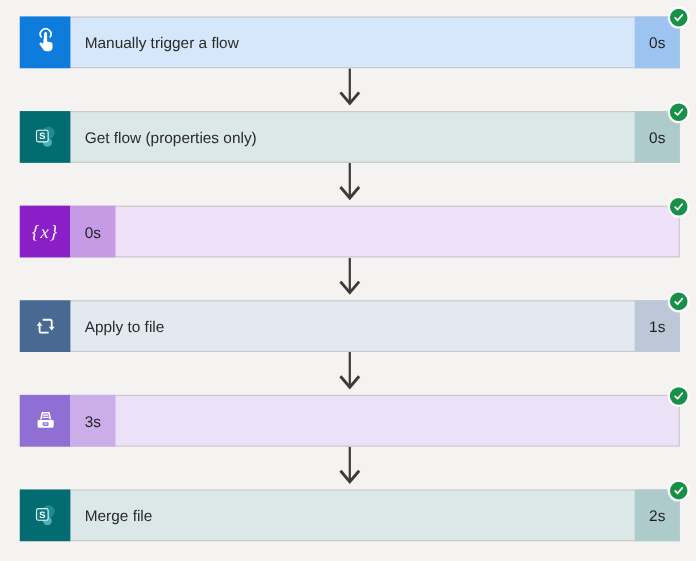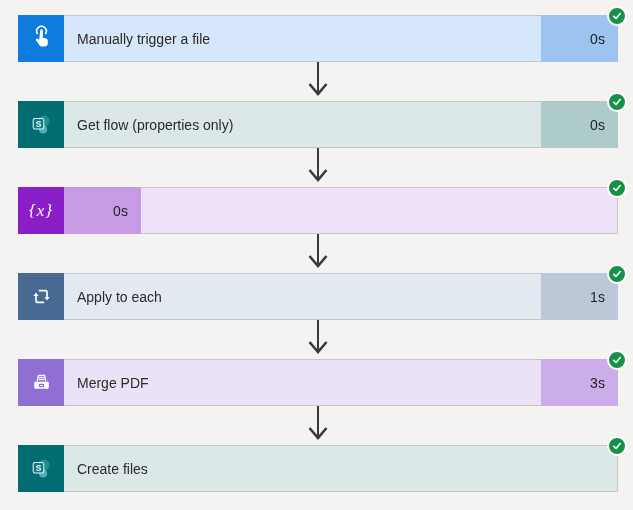--- a/index.html
+++ b/index.html
@@ -20,21 +20,21 @@
     margin:-1px 0 -1px -1px;
   }
   .icon-box svg{display:block;}
   .label{
     flex:1;display:flex;align-items:center;padding-left:13px;
     font-size:14px;color:#2b2a28;white-space:nowrap;overflow:hidden;
   }
   .badge{
     flex:0 0 41px;background:var(--badge-bg);
     display:flex;align-items:center;justify-content:center;
-    font-size:14px;color:#201f1e;margin:-1px -1px -1px 0;padding-left:36px;
+    font-size:14px;color:#201f1e;margin:-1px -1px -1px 0;
   }
   .check{
     position:absolute;top:-10px;right:-10px;width:20px;height:20px;
     border-radius:50%;background:var(--status-green,#189148);
     border:2px solid #ffffff;box-sizing:border-box;
     display:flex;align-items:center;justify-content:center;z-index:3;
   }
   .arrow{height:39px;display:flex;justify-content:center;align-items:flex-start;}
   .arrow svg{display:block;}
   .vx{
@@ -48,21 +48,21 @@
 <div class="flow">
 
   <div class="step" style="--icon-bg: #0d7cdd; --body-bg: #d6e7fb; --badge-bg: #9dc4f1;">
     <div class="card">
       <div class="icon-box">
         <svg width="27" height="27" viewBox="0 0 24 24">
           <path d="M8.3 7.6 a4.3 4.3 0 1 1 7.4 0" stroke="#fff" stroke-width="1.4" fill="none" stroke-linecap="round"></path>
           <path fill="#fff" d="M10.8 5.1c0-.8.55-1.4 1.2-1.4s1.2.6 1.2 1.4v6.2l2.95.68c.82.19 1.4.92 1.4 1.76v2.66c0 1.5-1.2 2.7-2.7 2.7h-2.5c-.86 0-1.66-.42-2.16-1.12l-3.02-4.3c-.6-.86.37-1.98 1.32-1.52l1.51.95z"></path>
         </svg>
       </div>
-      <div class="label">Manually trigger a file</div>
+      <div class="label">Manually trigger a flow</div>
       <div class="badge">0s</div>
       <div class="check">
         <svg width="10" height="10" viewBox="0 0 14 14">
             <polyline points="2.5,7.5 5.6,10.5 11.5,3.5" stroke="#fff" stroke-width="2.2" fill="none" stroke-linecap="round" stroke-linejoin="round"></polyline>
           </svg>
       </div>
     </div>
     <div class="arrow">
       <svg width="24" height="39" viewBox="0 0 24 39">
         <line x1="12" y1="0" x2="12" y2="31" stroke="#3b3a39" stroke-width="2"></line>
@@ -120,21 +120,21 @@
   <div class="step" style="--icon-bg: #486991; --body-bg: #e3e9f0; --badge-bg: #bcc8d7;">
     <div class="card">
       <div class="icon-box">
         <svg width="27" height="27" viewBox="0 0 24 24">
           <path d="M9.6 6.8 H15.6 a1.3 1.3 0 0 1 1.3 1.3 V12.6" stroke="#fff" stroke-width="1.5" fill="none"></path>
           <polygon points="14.6,12.4 19.2,12.4 16.9,15.6" fill="#fff"></polygon>
           <path d="M14.4 17.2 H8.4 a1.3 1.3 0 0 1 -1.3 -1.3 V11.4" stroke="#fff" stroke-width="1.5" fill="none"></path>
           <polygon points="9.4,11.6 4.8,11.6 7.1,8.4" fill="#fff"></polygon>
         </svg>
       </div>
-      <div class="label">Apply to each</div>
+      <div class="label">Apply to file</div>
       <div class="badge">1s</div>
       <div class="check">
         <svg width="10" height="10" viewBox="0 0 14 14">
             <polyline points="2.5,7.5 5.6,10.5 11.5,3.5" stroke="#fff" stroke-width="2.2" fill="none" stroke-linecap="round" stroke-linejoin="round"></polyline>
           </svg>
       </div>
     </div>
     <div class="arrow">
       <svg width="24" height="39" viewBox="0 0 24 39">
         <line x1="12" y1="0" x2="12" y2="31" stroke="#3b3a39" stroke-width="2"></line>
@@ -147,21 +147,20 @@
     <div class="card">
       <div class="icon-box">
         <svg width="27" height="27" viewBox="0 0 24 24">
           <path d="M8.1 11 L9.3 5.6 H14.7 L15.9 11" stroke="#fff" stroke-width="1.2" fill="none"></path>
           <line x1="9.9" y1="7.5" x2="14.1" y2="7.5" stroke="#fff" stroke-width="1.1"></line>
           <line x1="9.4" y1="9.3" x2="14.6" y2="9.3" stroke="#fff" stroke-width="1.1"></line>
           <path d="M6.4 11.4 H17.6 a0.9 0.9 0 0 1 0.9 0.9 v4.2 a1.1 1.1 0 0 1 -1.1 1.1 H6.6 a1.1 1.1 0 0 1 -1.1 -1.1 v-4.2 a0.9 0.9 0 0 1 0.9 -0.9 Z" fill="#fff"></path>
           <rect x="10.1" y="13.7" width="3.8" height="1.9" rx="0.6" fill="none" stroke="var(--icon-bg)" stroke-width="1.1"></rect>
         </svg>
       </div>
-      <div class="label">Merge PDF</div>
       <div class="badge">3s</div>
       <div class="check">
         <svg width="10" height="10" viewBox="0 0 14 14">
             <polyline points="2.5,7.5 5.6,10.5 11.5,3.5" stroke="#fff" stroke-width="2.2" fill="none" stroke-linecap="round" stroke-linejoin="round"></polyline>
           </svg>
       </div>
     </div>
     <div class="arrow">
       <svg width="24" height="39" viewBox="0 0 24 39">
         <line x1="12" y1="0" x2="12" y2="31" stroke="#3b3a39" stroke-width="2"></line>
@@ -173,21 +172,22 @@
   <div class="step" style="--icon-bg: #036c70; --body-bg: #dce8e8; --badge-bg: #aecbcb;">
     <div class="card">
       <div class="icon-box">
         <svg width="27" height="27" viewBox="0 0 24 24">
           <circle cx="14.2" cy="8.8" r="5" fill="#1d8d92"></circle>
           <circle cx="13.4" cy="16.4" r="3.6" fill="#4cb1b7"></circle>
           <rect x="4.6" y="6.6" width="9.4" height="9.4" rx="1.5" fill="#0b7d82" stroke="#eaf5f5" stroke-width="0.9"></rect>
           <text x="9.3" y="13.9" text-anchor="middle" font-size="7.5" font-weight="bold" fill="#fff" font-family="Liberation Sans, sans-serif">S</text>
         </svg>
       </div>
-      <div class="label">Create files</div>
+      <div class="label">Merge file</div>
+      <div class="badge">2s</div>
       <div class="check">
         <svg width="10" height="10" viewBox="0 0 14 14">
             <polyline points="2.5,7.5 5.6,10.5 11.5,3.5" stroke="#fff" stroke-width="2.2" fill="none" stroke-linecap="round" stroke-linejoin="round"></polyline>
           </svg>
       </div>
     </div>
   </div>
 
 </div>
 

